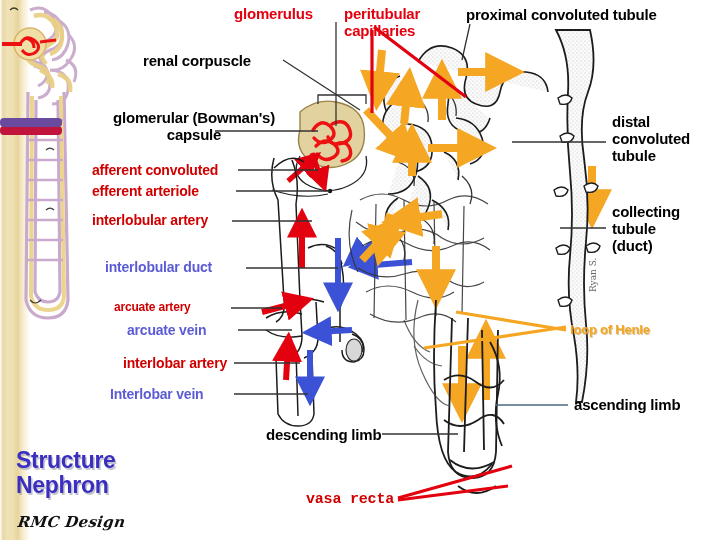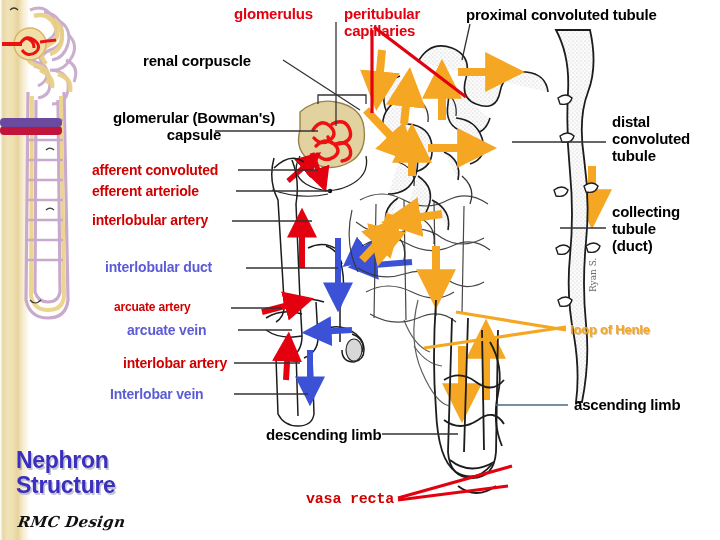--- a/index.html
+++ b/index.html
@@ -318,18 +318,18 @@
       <div class="lbl blue" style="left: 127px; top: 323px; font-size: 14px;">arcuate vein</div>
       <div class="lbl orange" style="left: 570px; top: 323px; font-size: 13px;">loop of Henle</div>
       <div class="lbl redd" style="left: 98px; top: 356px; font-size: 14px; margin-left: 25px;">interlobar artery</div>
       <div class="lbl blue" style="left: 110px; top: 387px; font-size: 14px;">Interlobar vein</div>
       <div class="lbl black" style="left: 574px; top: 397px; font-size: 15px; text-align: right;">ascending limb</div>
       <div class="lbl black" style="left: 266px; top: 427px; font-size: 15px;">descending limb</div>
       <div class="lbl redd" style="left: 306px; top: 492px; font-size: 15px; font-family: Liberation Mono, monospace;">vasa recta</div>
     </div>
 
   <div class="title" style="left:16px; top:448px;">
+    <div>Structure</div>
     <div>Nephron</div>
-    <div>Structure</div>
   </div>
   <div class="sig" style="left:18px; top:513px;">RMC Design</div>
 
 </div>
 
 </body></html>

